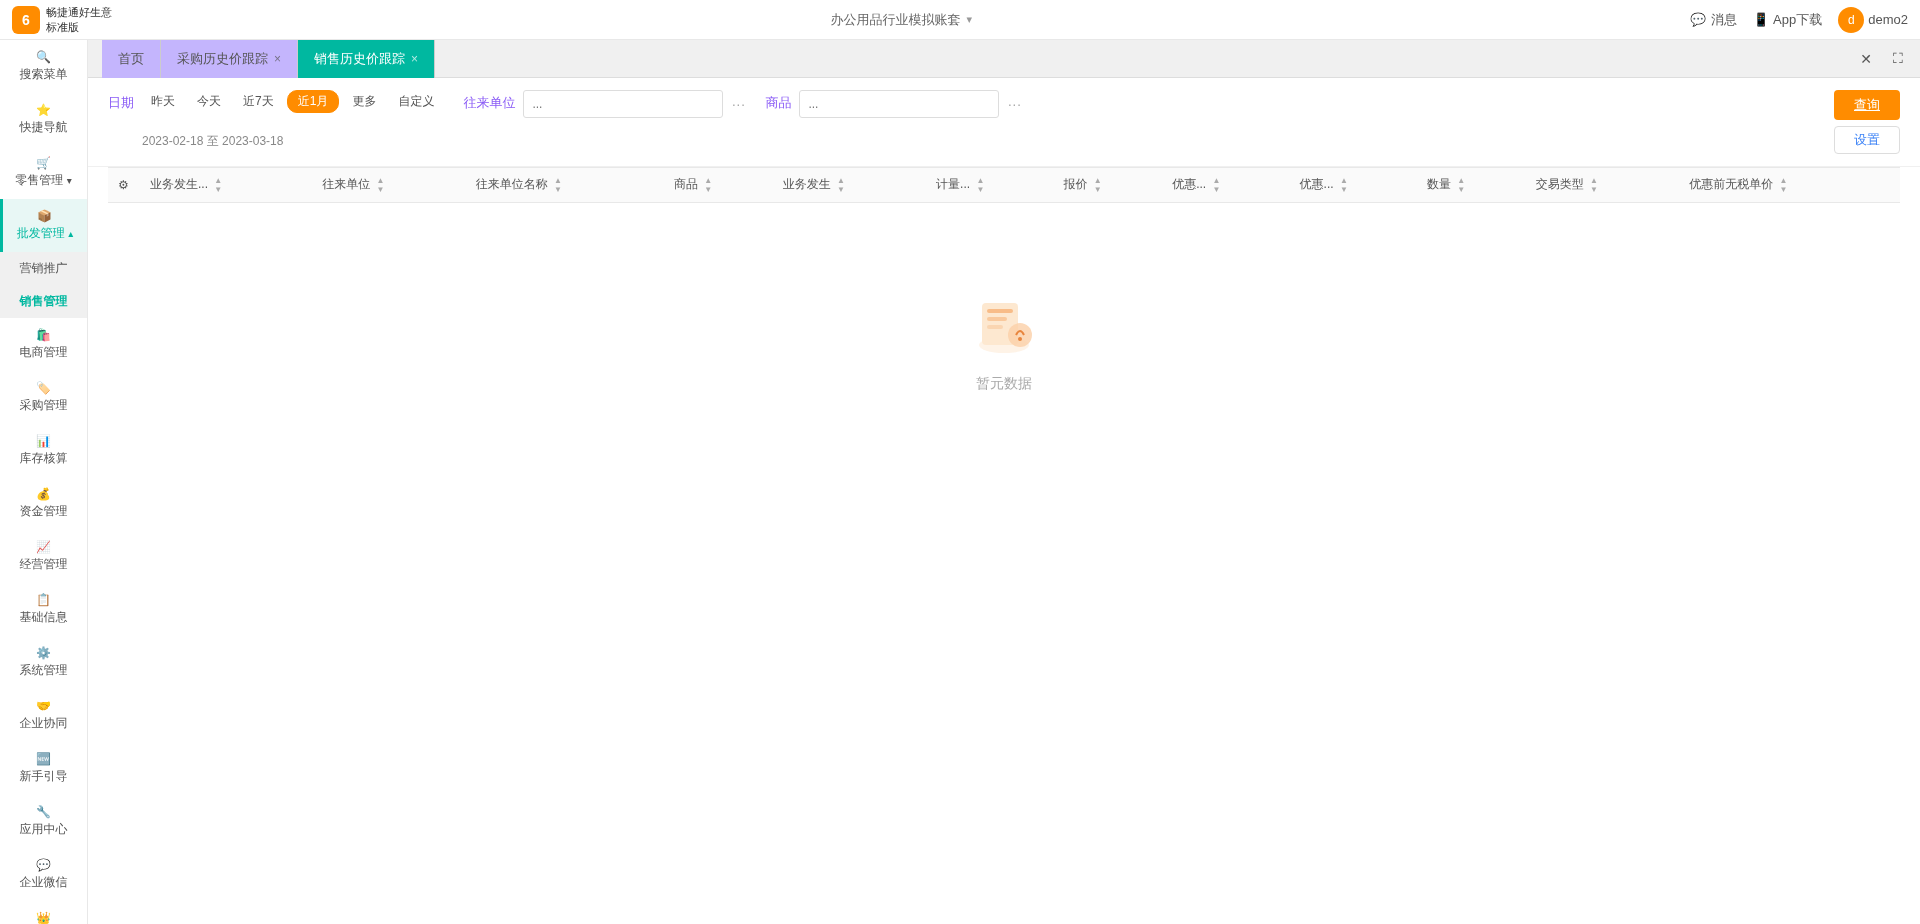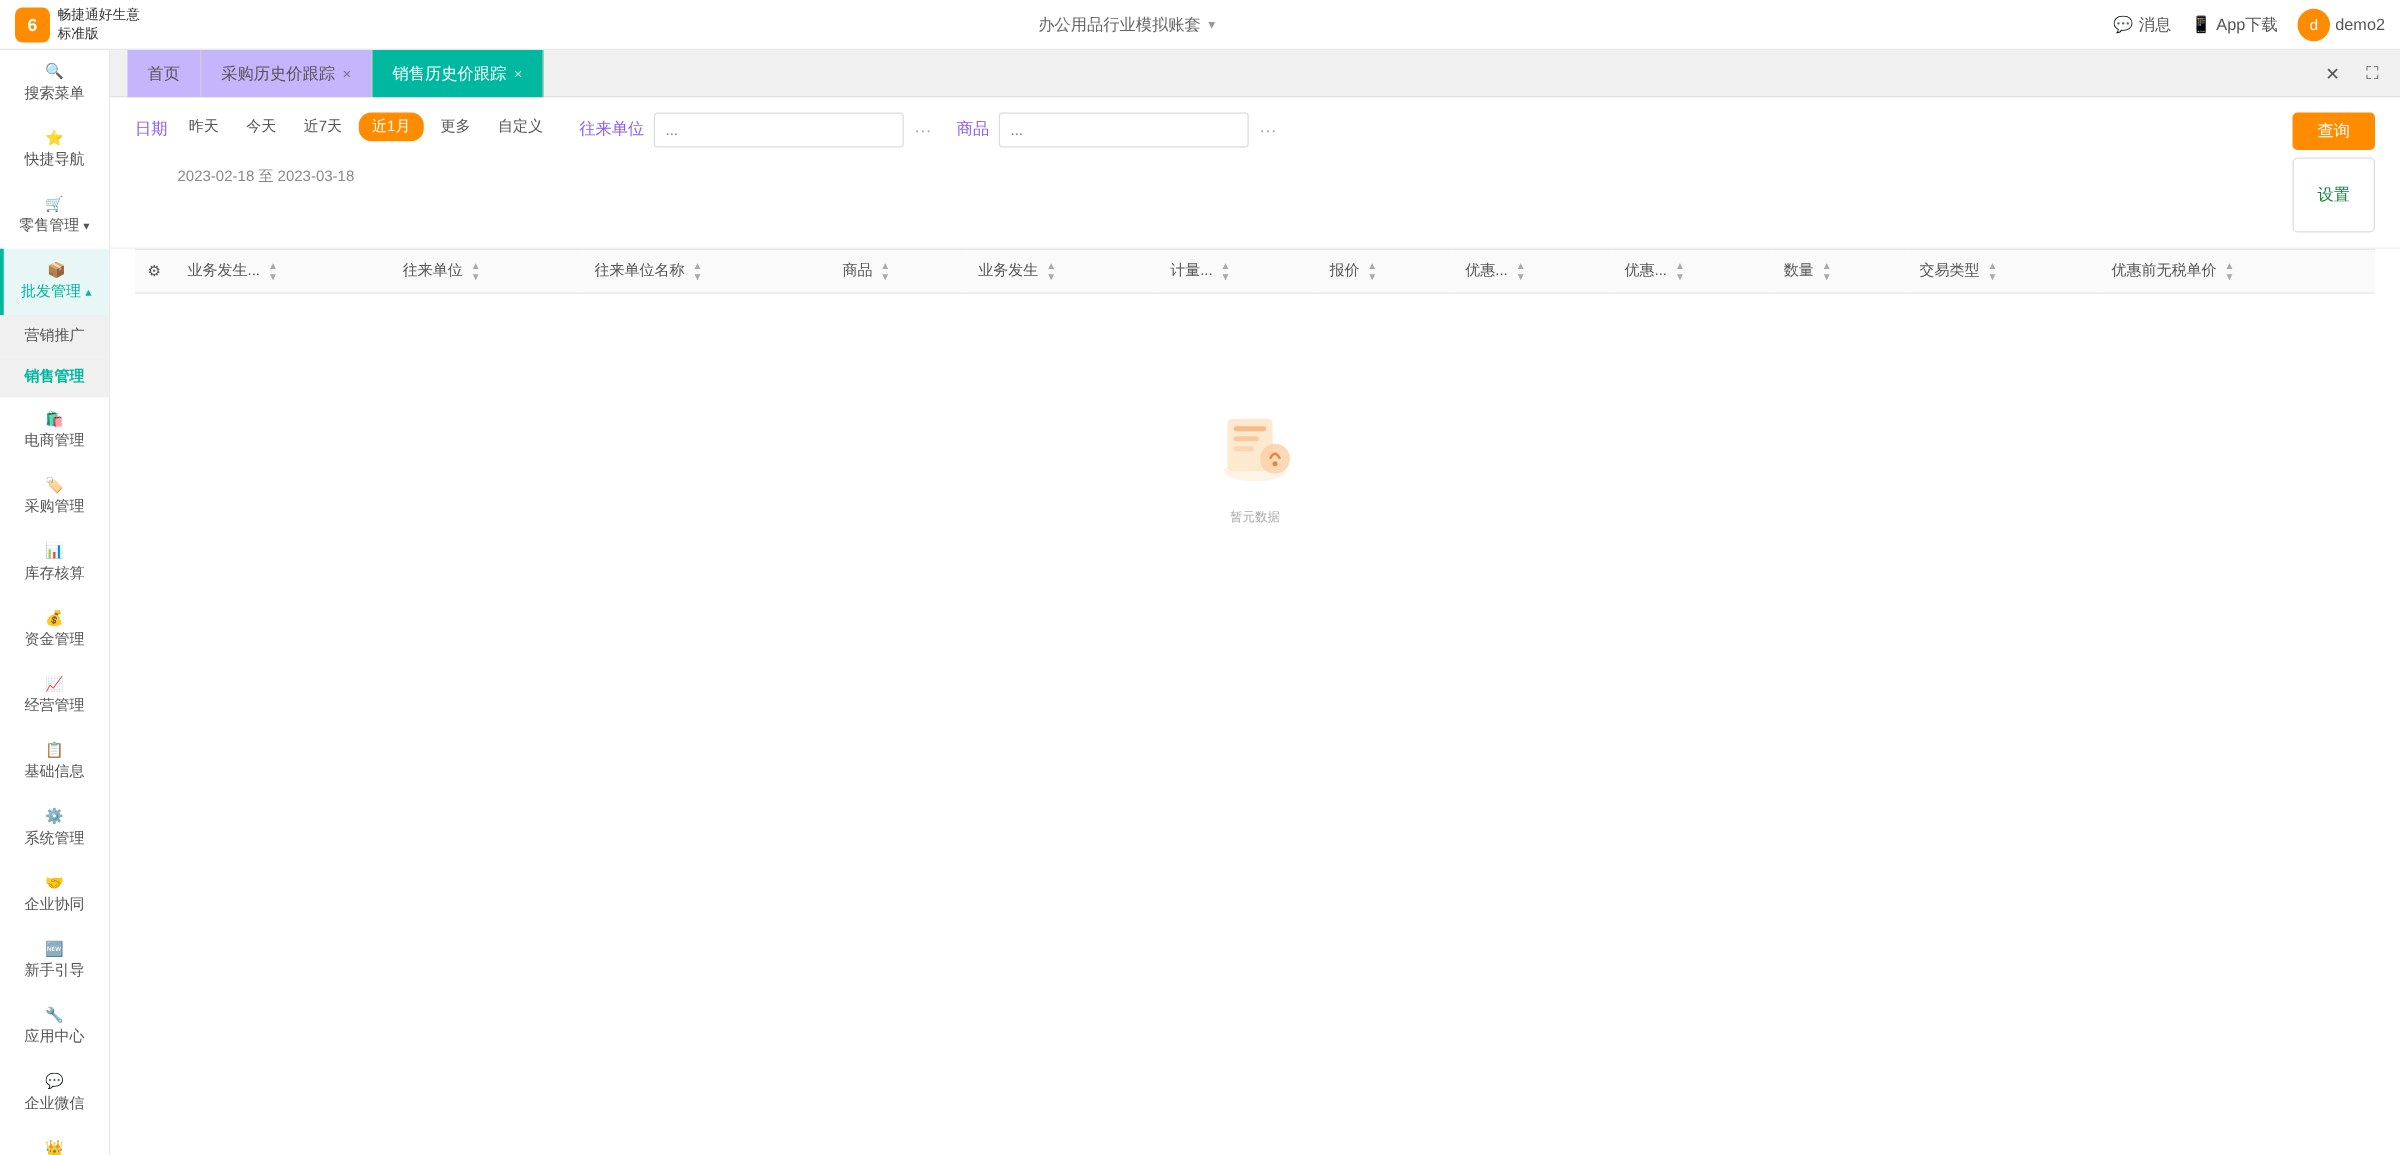--- a/index.html
+++ b/index.html
@@ -316,27 +316,28 @@
     }
     .btn-query {
       background: #ff8c00;
       color: #fff;
       border: none;
       border-radius: 4px;
       padding: 6px 20px;
       font-size: 13px;
       cursor: pointer;
       white-space: nowrap;
+      text-decoration: underline;
     }
     .btn-settings {
       background: #fff;
-      color: #15803d;
+      color: #3b82f6;
       border: 1px solid #ddd;
       border-radius: 4px;
-      padding: 20px 16px;
+      padding: 4px 16px;
       font-size: 13px;
       cursor: pointer;
       text-align: center;
     }
 
     
     .table-container {
       padding: 0 20px;
     }
     .data-table {
@@ -376,21 +377,21 @@
     }
 
     
     .empty-state {
       display: flex;
       flex-direction: column;
       align-items: center;
       justify-content: center;
       padding: 80px 0;
       color: #aaa;
-      font-size: 10px;
+      font-size: 14px;
     }
     .empty-icon {
       width: 80px;
       height: 80px;
       margin-bottom: 12px;
     }
 
     
     ::-webkit-scrollbar { width: 6px; height: 6px; }
     ::-webkit-scrollbar-track { background: #f1f1f1; }

